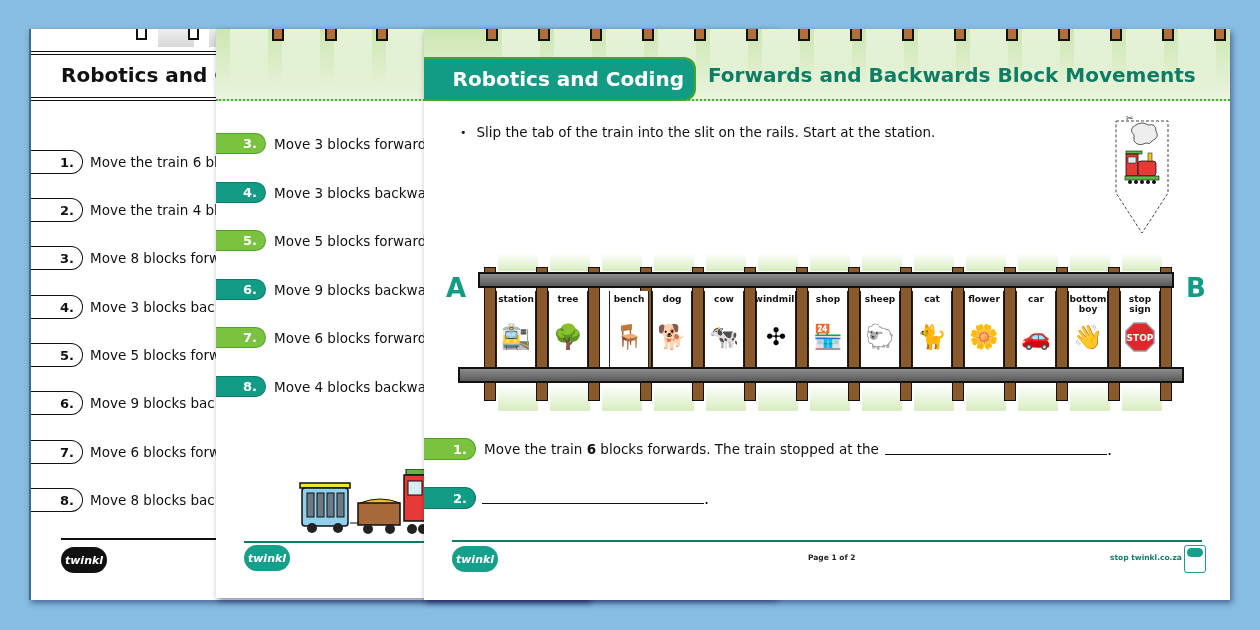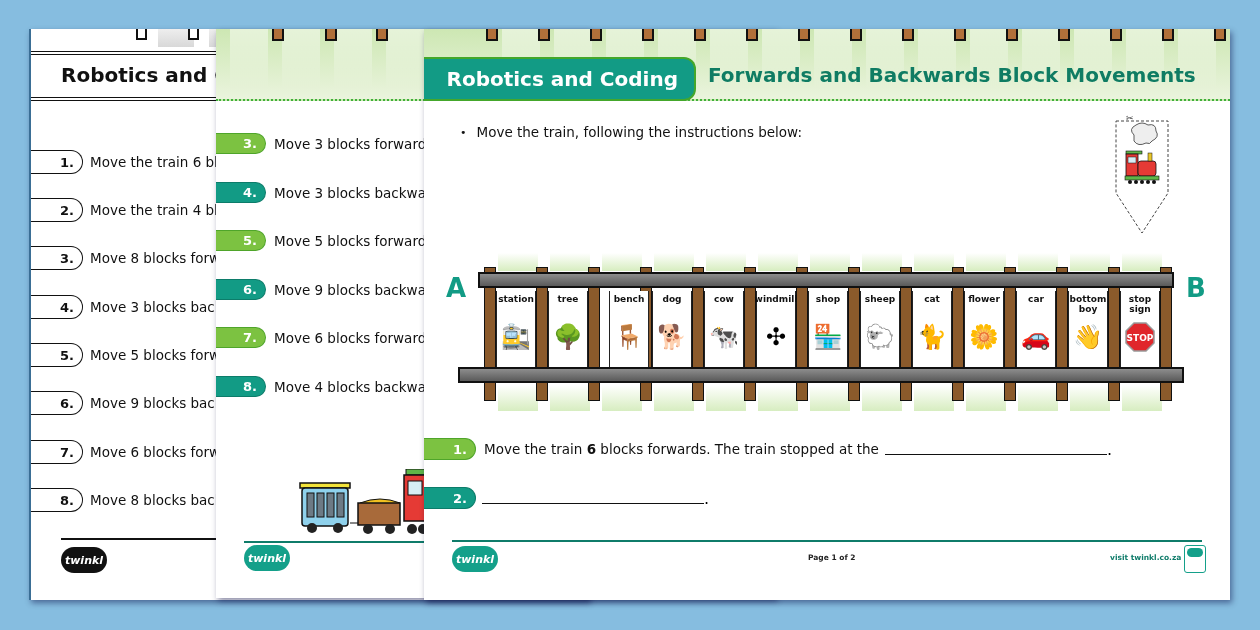--- a/index.html
+++ b/index.html
@@ -33,21 +33,21 @@
   .pill { width: 50px; height: 21px; border-radius: 0 12px 12px 0; color: #fff; font-weight: bold; font-size: 13px; display: flex; align-items: center; justify-content: flex-end; padding-right: 8px; }
   .pill.green { background: #7cc241; border: 1.5px solid #4fa52a; border-left: none; }
   .pill.teal { background: #129b85; border: 1.5px solid #0c7c6a; border-left: none; }
   .q2 .qtext, .q3 .qtext { font-size: 13.5px; margin-left: 8px; color: #111; white-space: nowrap; }
   .p2 .foot { position: absolute; left: 28px; top: 512px; width: 520px; border-top: 2px solid #0f7c6a; }
   .p2 .logo { left: 28px; top: 516px; background: #14a08a; }
   .wagon { position: absolute; }
 
   
   .p3 .greenband { width: 806px; height: 72px; }
-  .titlepill { position: absolute; left: 0; top: 28px; width: 272px; height: 44px; background: #129b85; border: 2px solid #44a72b; border-left: none; border-radius: 0 12px 12px 0; color: #fff; font-size: 20px; font-weight: bold; display: flex; align-items: center; justify-content: flex-end; padding-right: 16px; }
+  .titlepill { position: absolute; left: 0; top: 28px; width: 272px; height: 44px; background: #129b85; border: 2px solid #44a72b; border-left: none; border-radius: 0 12px 12px 0; color: #fff; font-size: 20px; font-weight: bold; display: flex; align-items: center; justify-content: flex-end; padding-right: 10px; }
   .subtitle { position: absolute; left: 284px; top: 34px; font-size: 20px; font-weight: bold; color: #0f7c63; white-space: nowrap; }
   .bullets { position: absolute; left: 36px; top: 90px; list-style: none; }
   .bullets li { font-size: 13.5px; color: #111; height: 26.7px; display: flex; align-items: center; }
   .bullets li::before { content: "•"; margin-right: 10px; font-size: 11px; }
 
   .traincut { position: absolute; left: 688px; top: 86px; width: 60px; height: 122px; }
 
   .track { position: absolute; left: 20px; top: 232px; width: 780px; height: 150px; }
   .rail { position: absolute; height: 16px; background: linear-gradient(#8d8d8d, #5a5a5a); border: 2.5px solid #111; }
   .rail.top { left: 34px; top: 11px; width: 696px; }
@@ -211,21 +211,21 @@
       <div class="btie" style="left:582px"></div>
       <div class="btie" style="left:634px"></div>
       <div class="btie" style="left:686px"></div>
       <div class="btie" style="left:738px"></div>
       <div class="btie" style="left:790px"></div>
   </div>
   <div class="titlepill">Robotics and Coding</div>
   <div class="subtitle">Forwards and Backwards Block Movements</div>
 
   <ul class="bullets">
-    <li>Move the train, following the instructions below:</li>
+    <li>Slip the tab of the train into the slit on the rails. Start at the station.</li>
   </ul>
 
   <div class="traincut">
     <svg width="60" height="122" viewBox="0 0 60 122">
       <path d="M4 6 H56 V78 L30 118 L4 78 Z" fill="#fff" stroke="#444" stroke-width="1" stroke-dasharray="3,2"></path>
       <text x="14" y="6" font-size="9" fill="#333" font-family="DejaVu Sans, sans-serif">✂</text>
       <path d="M22 20 q-6 -6 2 -10 q6 -4 12 0 q8 -2 8 6 q4 6 -4 10 q-2 4 -6 2 q-8 4 -12 -2 z" fill="#eee" stroke="#333" stroke-width="0.8"></path>
       <rect x="14" y="36" width="16" height="3" fill="#5fb548" stroke="#111" stroke-width="0.6"></rect>
       <rect x="14" y="39" width="12" height="22" fill="#e53a35" stroke="#111" stroke-width="0.8"></rect>
       <rect x="16" y="42" width="8" height="6" fill="#d7eef5" stroke="#111" stroke-width="0.5"></rect>
@@ -356,17 +356,17 @@
   </div>
   <div class="q3" style="top:458px">
     <div class="pill teal">2.</div>
     <span class="blank"></span>
       <span>.</span>
   </div>
 
   <div class="foot"></div>
   <div class="logo">twinkl</div>
   <div class="pagenum">Page 1 of 2</div>
-  <div class="visit">visit twinkl.co.za</div>
+  <div class="visit">stop twinkl.co.za</div>
   <div class="badge">
       <div class="bl"></div>
     </div>
 </div>
 
 </body></html>

